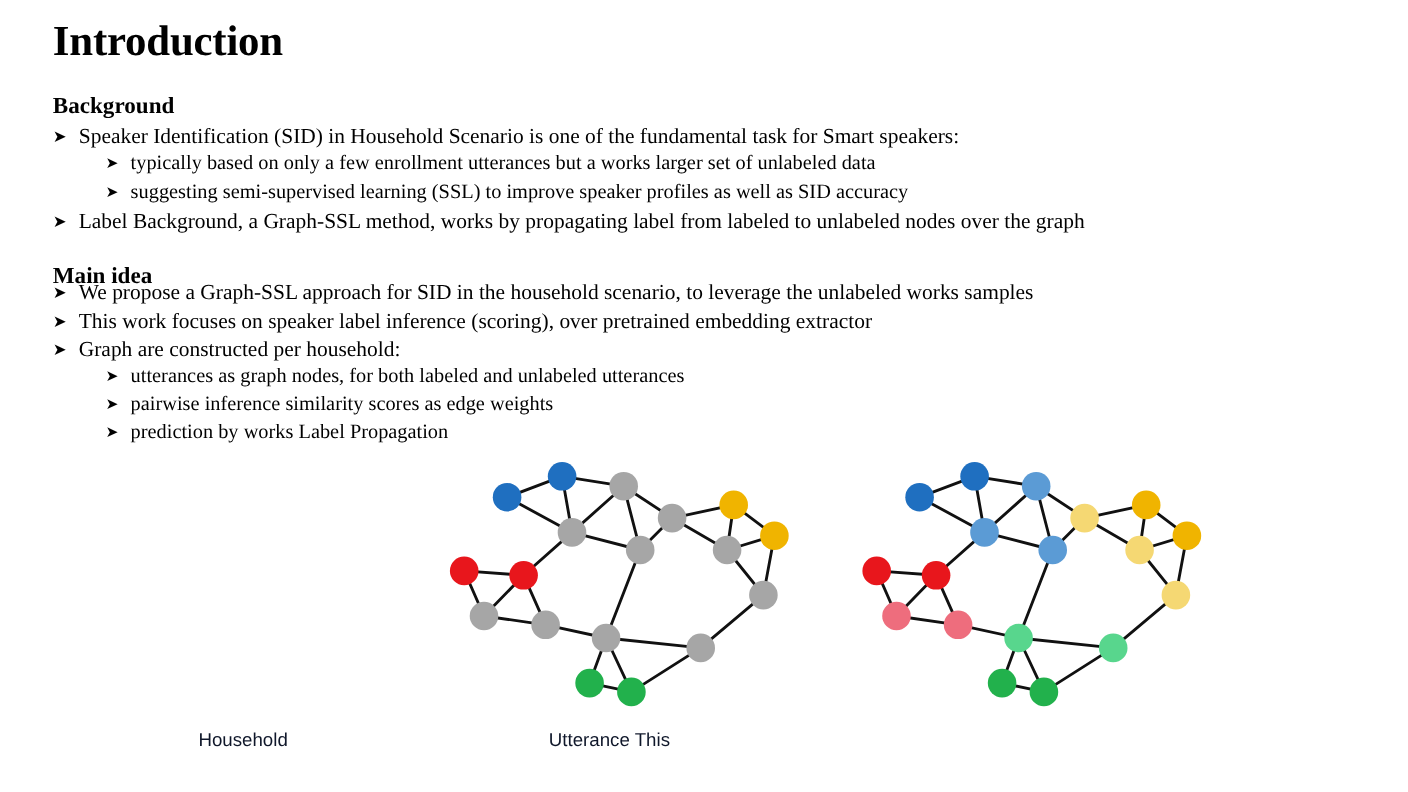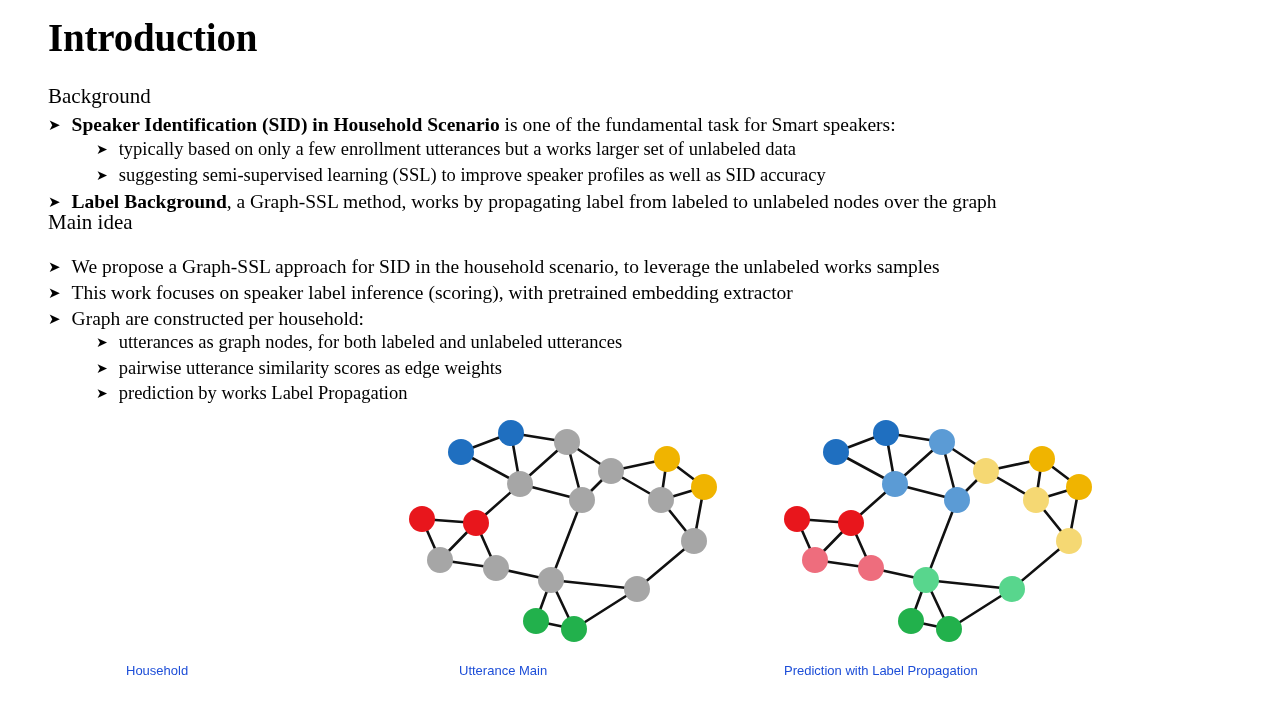--- a/index.html
+++ b/index.html
@@ -32,27 +32,27 @@
     letter-spacing: -0.2px;
     line-height: 1.05;
     font-family: "Liberation Serif", "DejaVu Serif", serif;
   }
 
   
   .section-head {
     position: absolute;
     left: 48px;
     font-size: 21px;
-    font-weight: normal;
+    font-weight: bold;
     line-height: 1;
     font-family: "Liberation Serif", "DejaVu Serif", serif;
     text-align: right;
   }
   #head-background { top: 86px; }
-  #head-mainidea  { top: 212px; }
+  #head-mainidea  { top: 240px; }
 
   
   .bullet {
     position: absolute;
     display: flex;
     align-items: baseline;
     font-size: 19.5px;
     line-height: 1.18;
     white-space: nowrap;
     font-family: "Liberation Serif", "DejaVu Serif", serif;
@@ -62,35 +62,36 @@
   .bullet .marker {
     font-family: "DejaVu Sans", sans-serif;
     font-weight: bold;
     font-size: 15px;
     margin-right: 11px;
     transform: translateY(-1px);
     flex: 0 0 auto;
   }
   .bullet.lvl2 .marker { font-size: 14px; margin-right: 11px; }
   .bullet .txt { flex: 0 0 auto; }
-  .bullet b { font-weight: bold; }
+  .bullet b { font-weight: normal; }
 
   
   .figure {
     position: absolute;
     left: 0;
     top: 410px;
     width: 1280px;
     height: 280px;
   }
   .caption {
     position: absolute;
     font-family: "Liberation Sans", "DejaVu Sans", sans-serif;
-    font-size: 13px;
-    color: #1d4ed8;
+    font-size: 17px;
+    color: #0f172a;
+    text-align: center;
     white-space: nowrap;
   }
 
   .graph { position: absolute; top: 410px; }
   .graph svg { display: block; }
 </style>
 </head>
 <body>
 
 <div class="slide">
@@ -118,33 +119,33 @@
         <span class="txt"><b>Label Background</b>, a Graph-SSL method, works by propagating label from labeled to unlabeled nodes over the graph</span>
       </div>
     </div>
   <div id="bullets-mainidea">
       <div class="bullet lvl1" style="top: 255px;">
         <span class="marker">➤</span>
         <span class="txt">We propose a Graph-SSL approach for SID in the household scenario, to leverage the unlabeled works samples</span>
       </div>
       <div class="bullet lvl1" style="top: 281px;">
         <span class="marker">➤</span>
-        <span class="txt">This work focuses on speaker label inference (scoring), with pretrained embedding extractor</span>
+        <span class="txt">This work focuses on speaker label inference (scoring), over pretrained embedding extractor</span>
       </div>
       <div class="bullet lvl1" style="top: 307px;">
         <span class="marker">➤</span>
         <span class="txt">Graph are constructed per household:</span>
       </div>
       <div class="bullet lvl2" style="top: 332px;">
         <span class="marker">➤</span>
         <span class="txt">utterances as graph nodes, for both labeled and unlabeled utterances</span>
       </div>
       <div class="bullet lvl2" style="top: 358px;">
         <span class="marker">➤</span>
-        <span class="txt">pairwise utterance similarity scores as edge weights</span>
+        <span class="txt">pairwise inference similarity scores as edge weights</span>
       </div>
       <div class="bullet lvl2" style="top: 383px;">
         <span class="marker">➤</span>
         <span class="txt">prediction by works Label Propagation</span>
       </div>
     </div>
 
   <div class="figure">
 
     <div id="household-icons"></div>
@@ -252,17 +253,16 @@
           <circle cx="36" cy="150" r="13" fill="#EE6D7D"></circle>
           <circle cx="92" cy="158" r="13" fill="#EE6D7D"></circle>
           <circle cx="147" cy="170" r="13" fill="#58D68D"></circle>
           <circle cx="132" cy="211" r="13" fill="#22B14C"></circle>
           <circle cx="170" cy="219" r="13" fill="#22B14C"></circle>
           <circle cx="233" cy="179" r="13" fill="#58D68D"></circle>
         </svg>
       </div>
 
     <div class="caption" style="left:126px; top:253px; width:190px;">Household</div>
-    <div class="caption" style="left:459px; top:253px; width:190px;">Utterance Main</div>
-    <div class="caption" style="left:784px; top:253px; width:300px;">Prediction with Label Propagation</div>
+    <div class="caption" style="left:459px; top:253px; width:190px;">Utterance This</div>
   </div>
 
 </div>
 
 </body></html>

